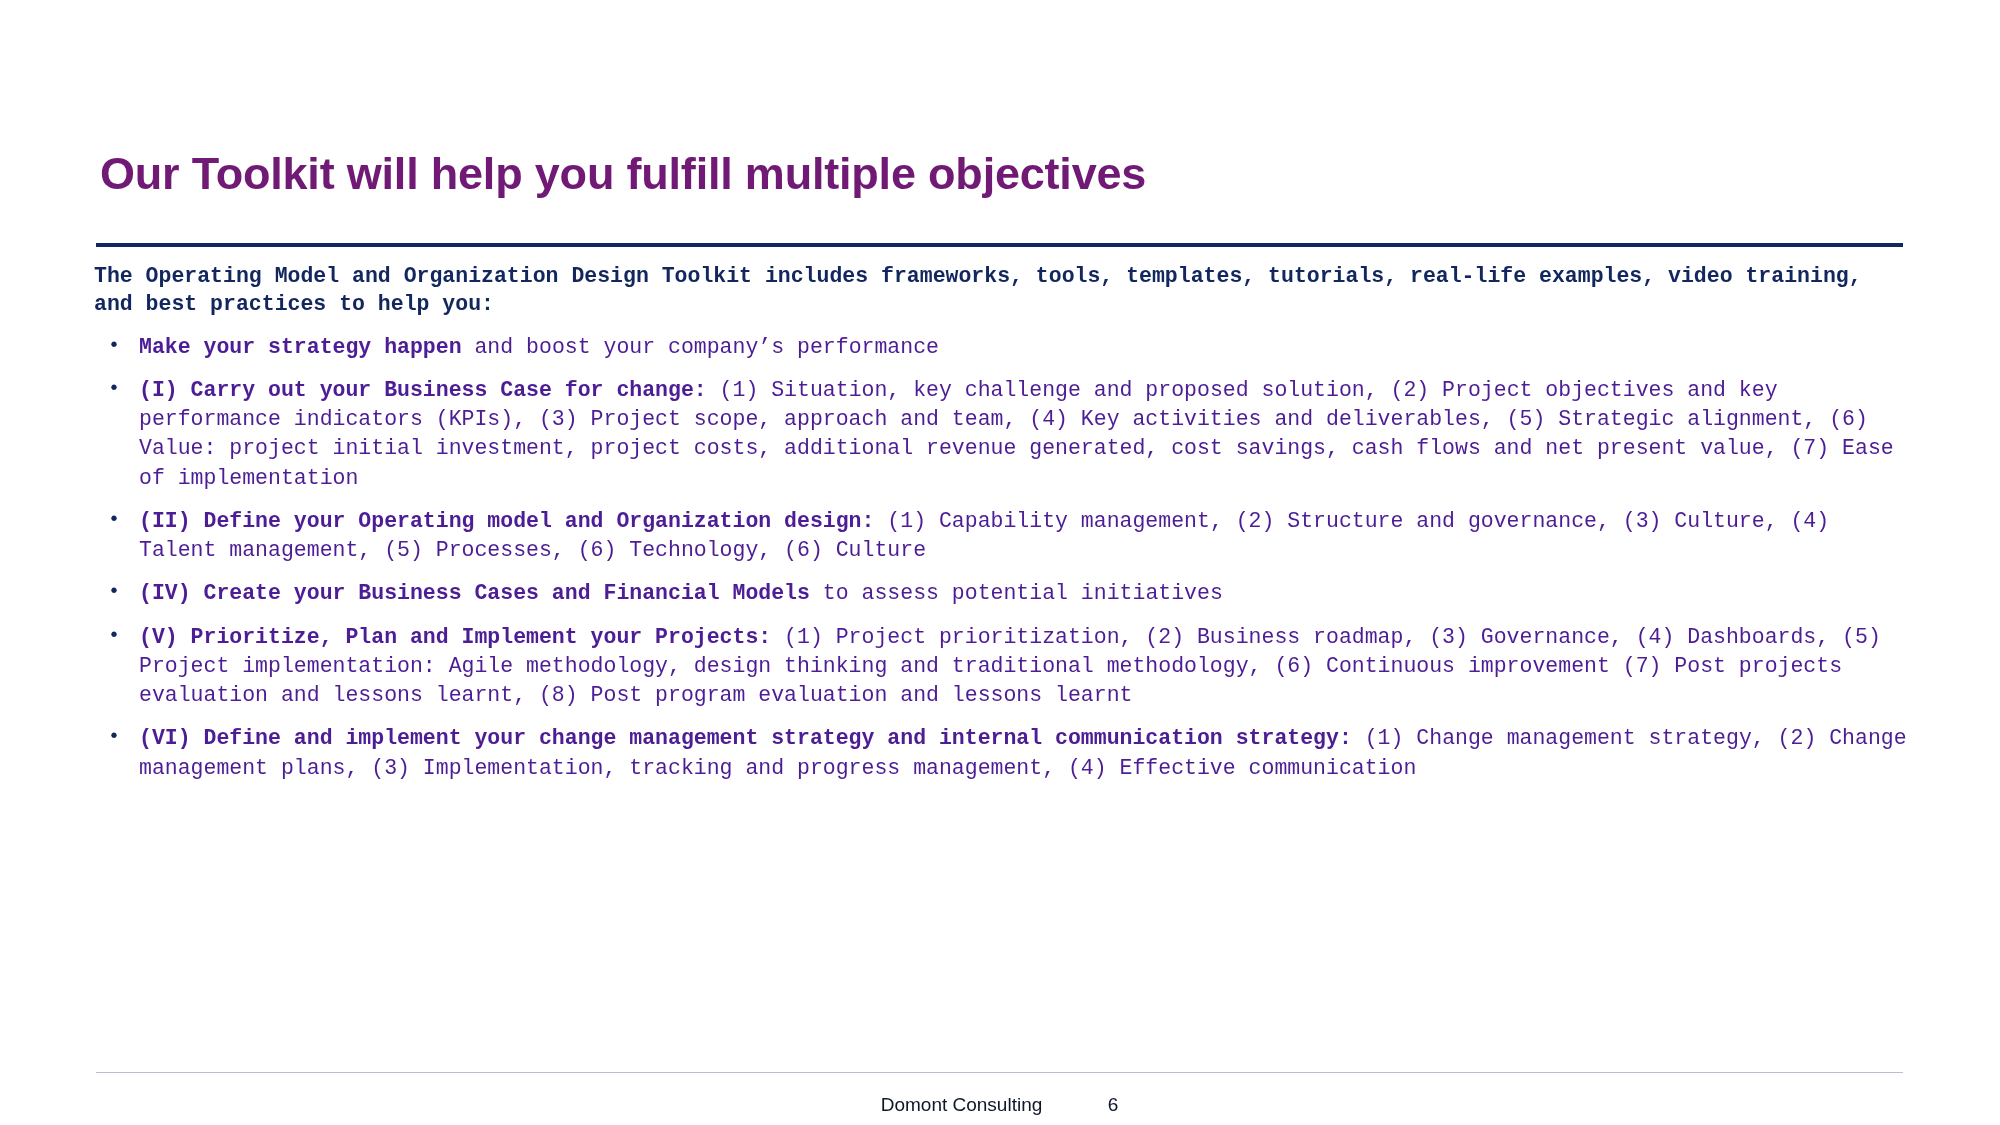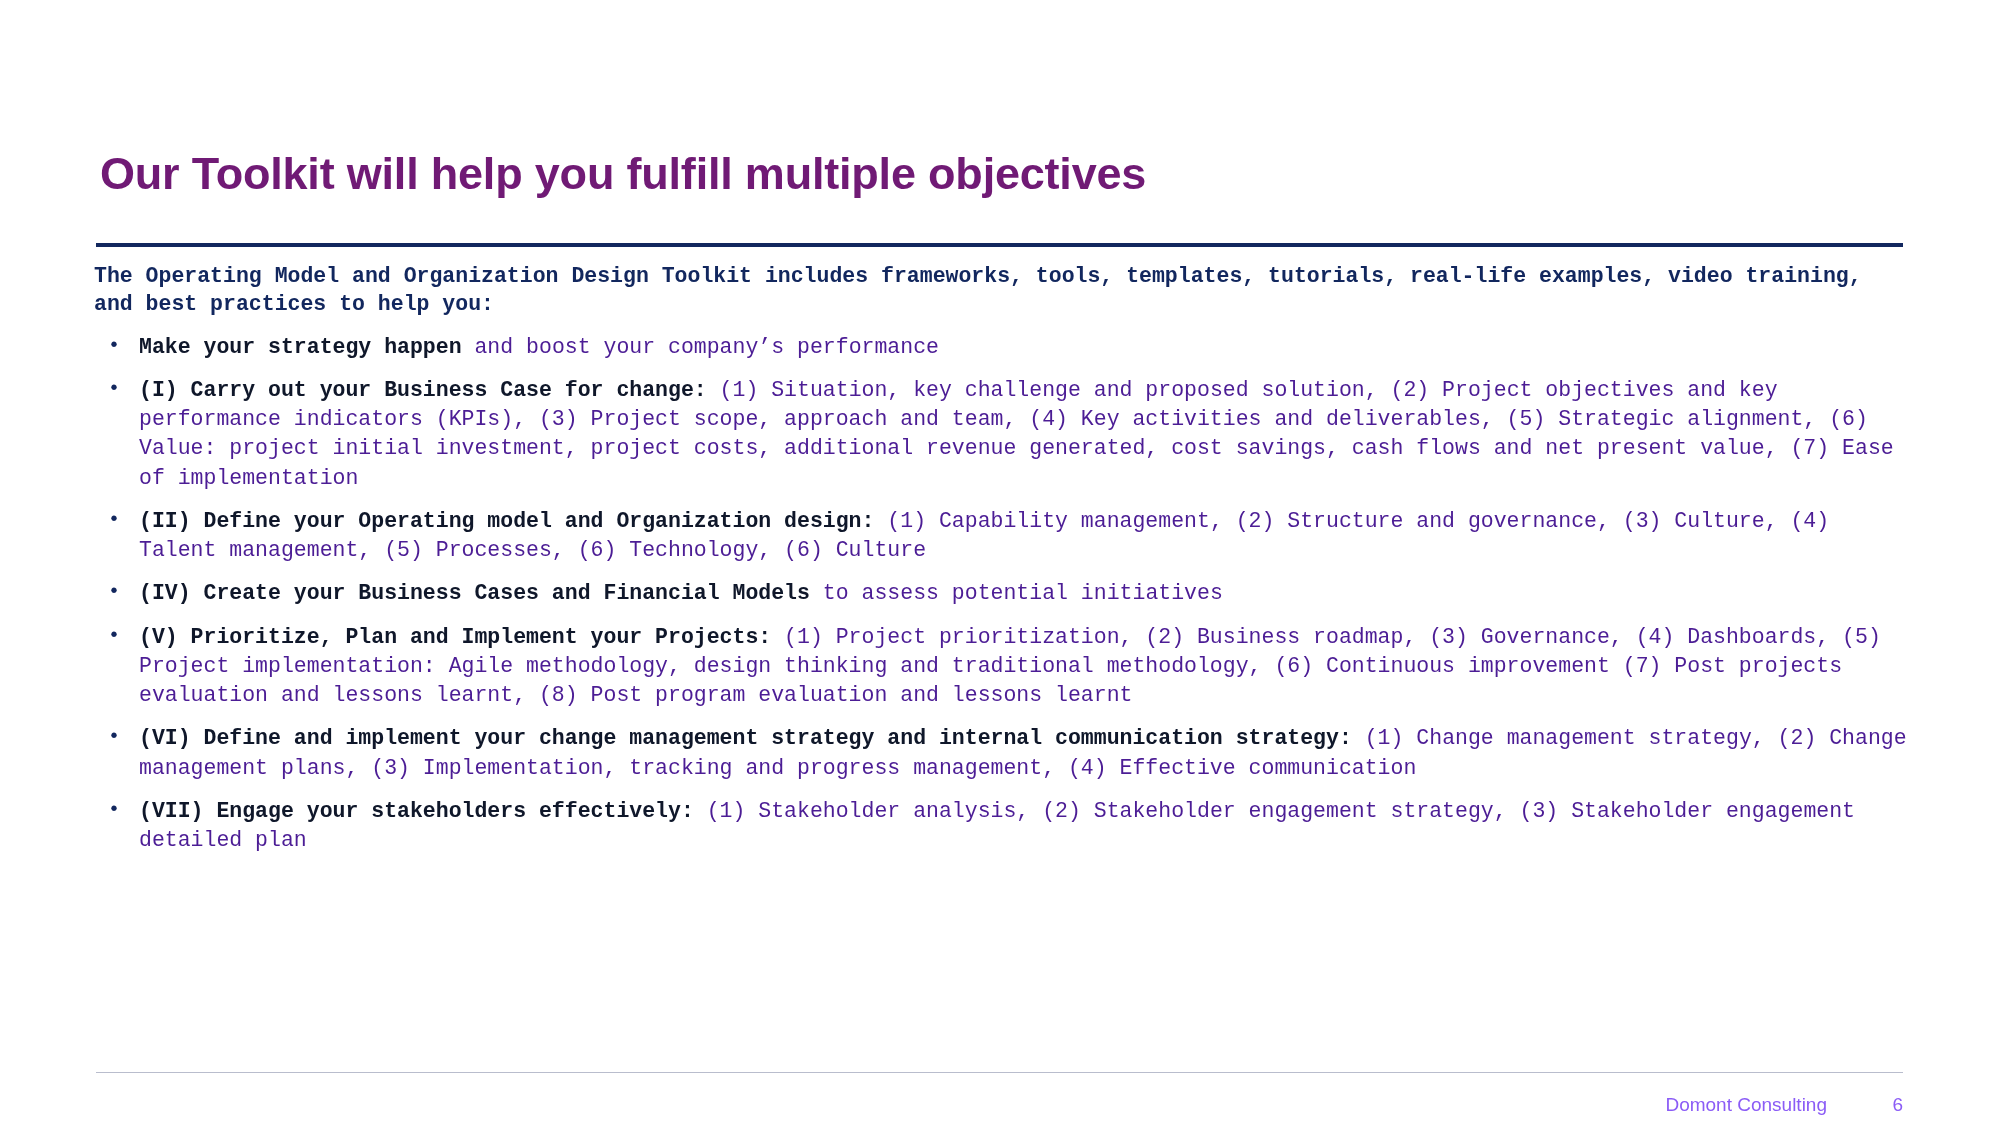--- a/index.html
+++ b/index.html
@@ -71,44 +71,44 @@
     content: "\2022";
     position: absolute;
     left: 14px;
     top: -1px;
     font-size: 20px;
     color: #12275e;
     line-height: 1.4;
   }
   ul.bullets > li .lead {
     font-weight: bold;
-    color: #0f172a;
+    color: #4c1d95;
   }
   ul.bullets > li .rest {
     font-weight: normal;
     color: #4c1d95;
   }
   .footer-rule {
     position: absolute;
     left: 96px;
     top: 1072px;
     width: 1807px;
     height: 1px;
     background: #b9bdcd;
   }
   .footer {
     position: absolute;
     top: 1090px;
     left: 96px;
     width: 1807px;
     height: 30px;
     display: flex;
-    justify-content: flex-end;
+    justify-content: center;
     align-items: center;
-    color: #8b5cf6;
+    color: #0f172a;
     font-size: 19px;
   }
   .footer .brand {
     margin-right: 56px;
   }
   .footer .pageno {
     min-width: 20px;
     text-align: right;
   }
 </style>
@@ -136,23 +136,20 @@
       </li>
       <li>
         <span class="lead">(IV) Create your Business Cases and Financial Models</span><span class="rest"> to assess potential initiatives</span>
       </li>
       <li>
         <span class="lead">(V) Prioritize, Plan and Implement your Projects:</span><span class="rest"> (1) Project prioritization, (2) Business roadmap, (3) Governance, (4) Dashboards, (5) Project implementation: Agile methodology, design thinking and traditional methodology, (6) Continuous improvement (7) Post projects evaluation and lessons learnt, (8) Post program evaluation and lessons learnt</span>
       </li>
       <li>
         <span class="lead">(VI) Define and implement your change management strategy and internal communication strategy:</span><span class="rest"> (1) Change management strategy, (2) Change management plans, (3) Implementation, tracking and progress management, (4) Effective communication</span>
       </li>
-      <li>
-        <span class="lead">(VII) Engage your stakeholders effectively:</span><span class="rest"> (1) Stakeholder analysis, (2) Stakeholder engagement strategy, (3) Stakeholder engagement detailed plan</span>
-      </li>
     </ul>
   </div>
 
   <div class="footer-rule"></div>
 
   <div class="footer">
     <span class="brand">Domont Consulting</span>
     <span class="pageno">6</span>
   </div>
 

